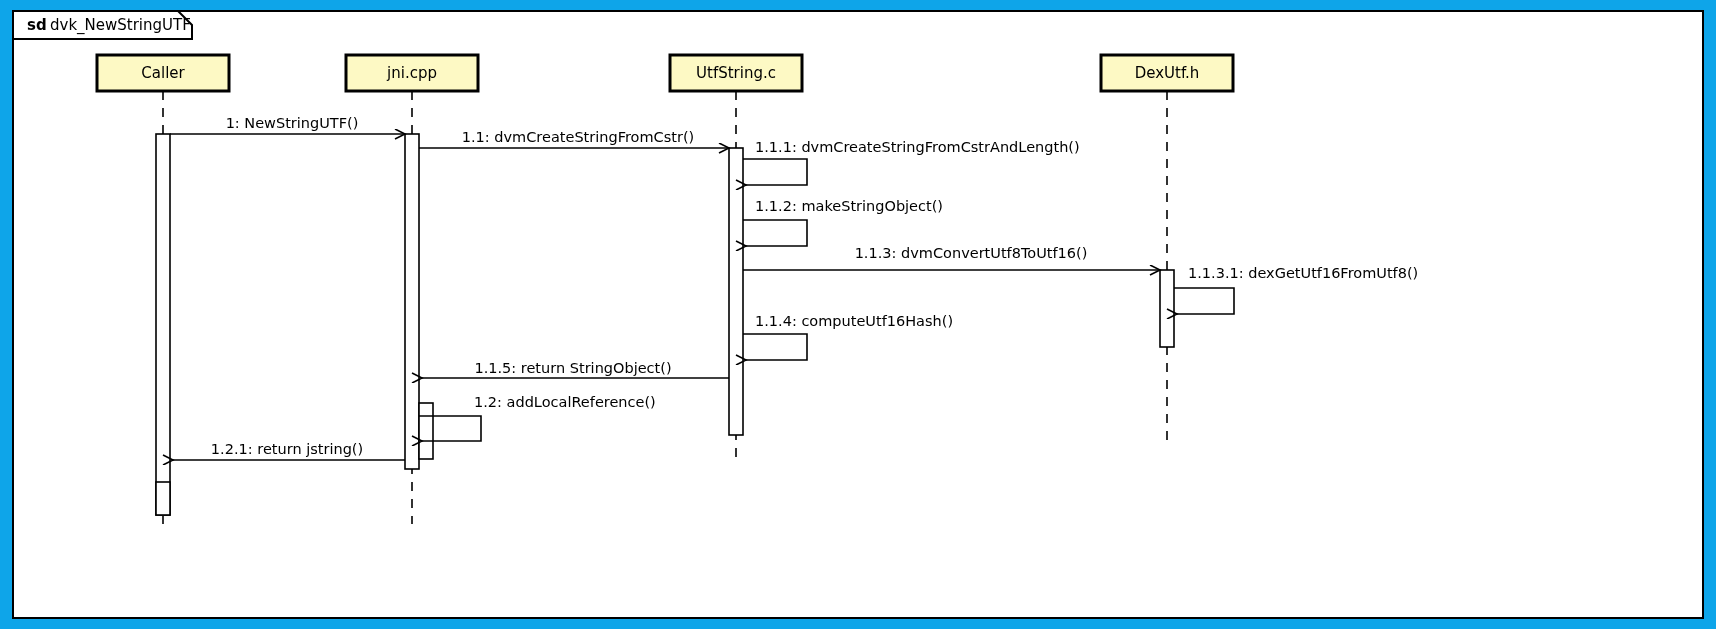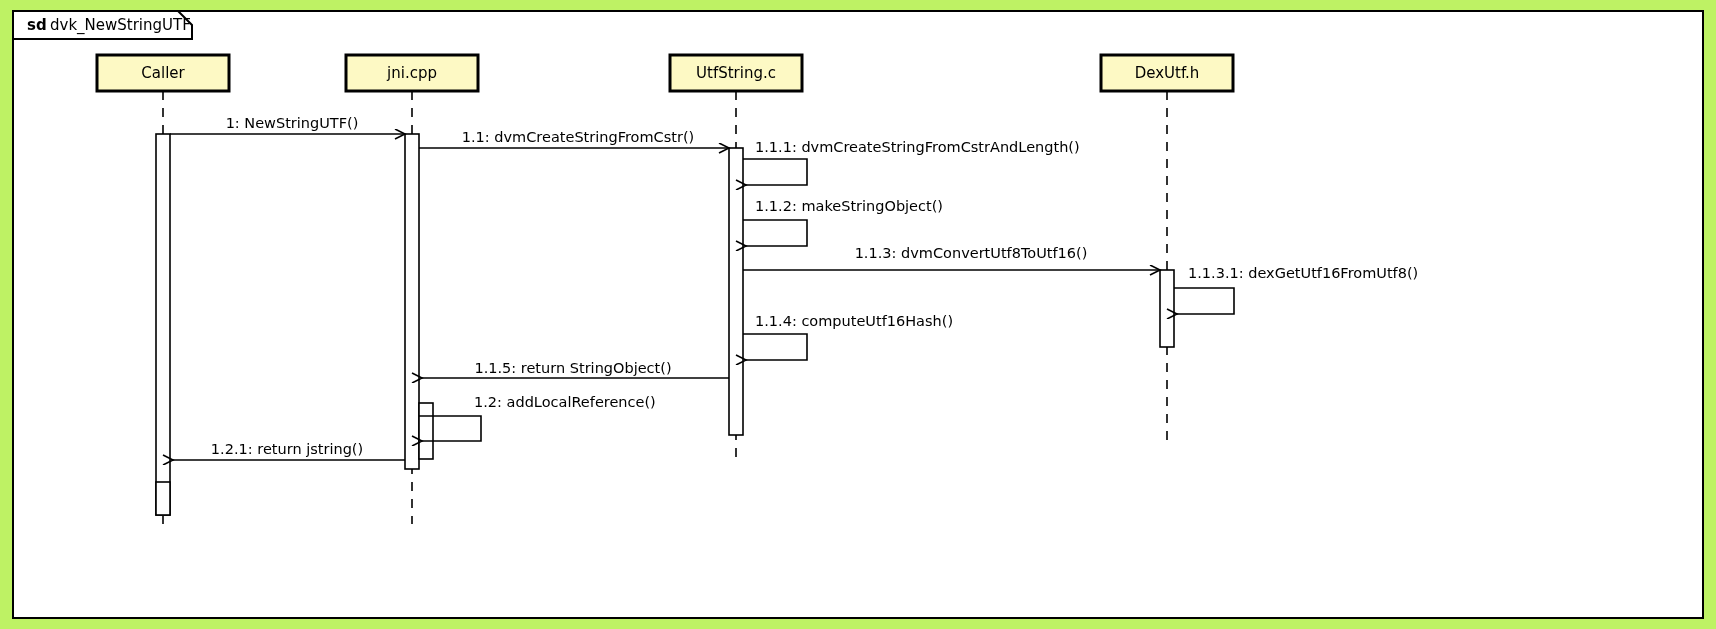--- a/index.html
+++ b/index.html
@@ -5,21 +5,21 @@
   html, body {
     margin: 0;
     padding: 0;
     background: #ffffff;
     font-family: "DejaVu Sans", "Liberation Sans", sans-serif;
   }
   #stage {
     position: relative;
     width: 1716px;
     height: 629px;
-    background: #bef264;
+    background: #0ea5e9;
     overflow: hidden;
   }
   svg#diagram {
     position: absolute;
     left: 0;
     top: 0;
     width: 1716px;
     height: 629px;
     display: block;
   }

